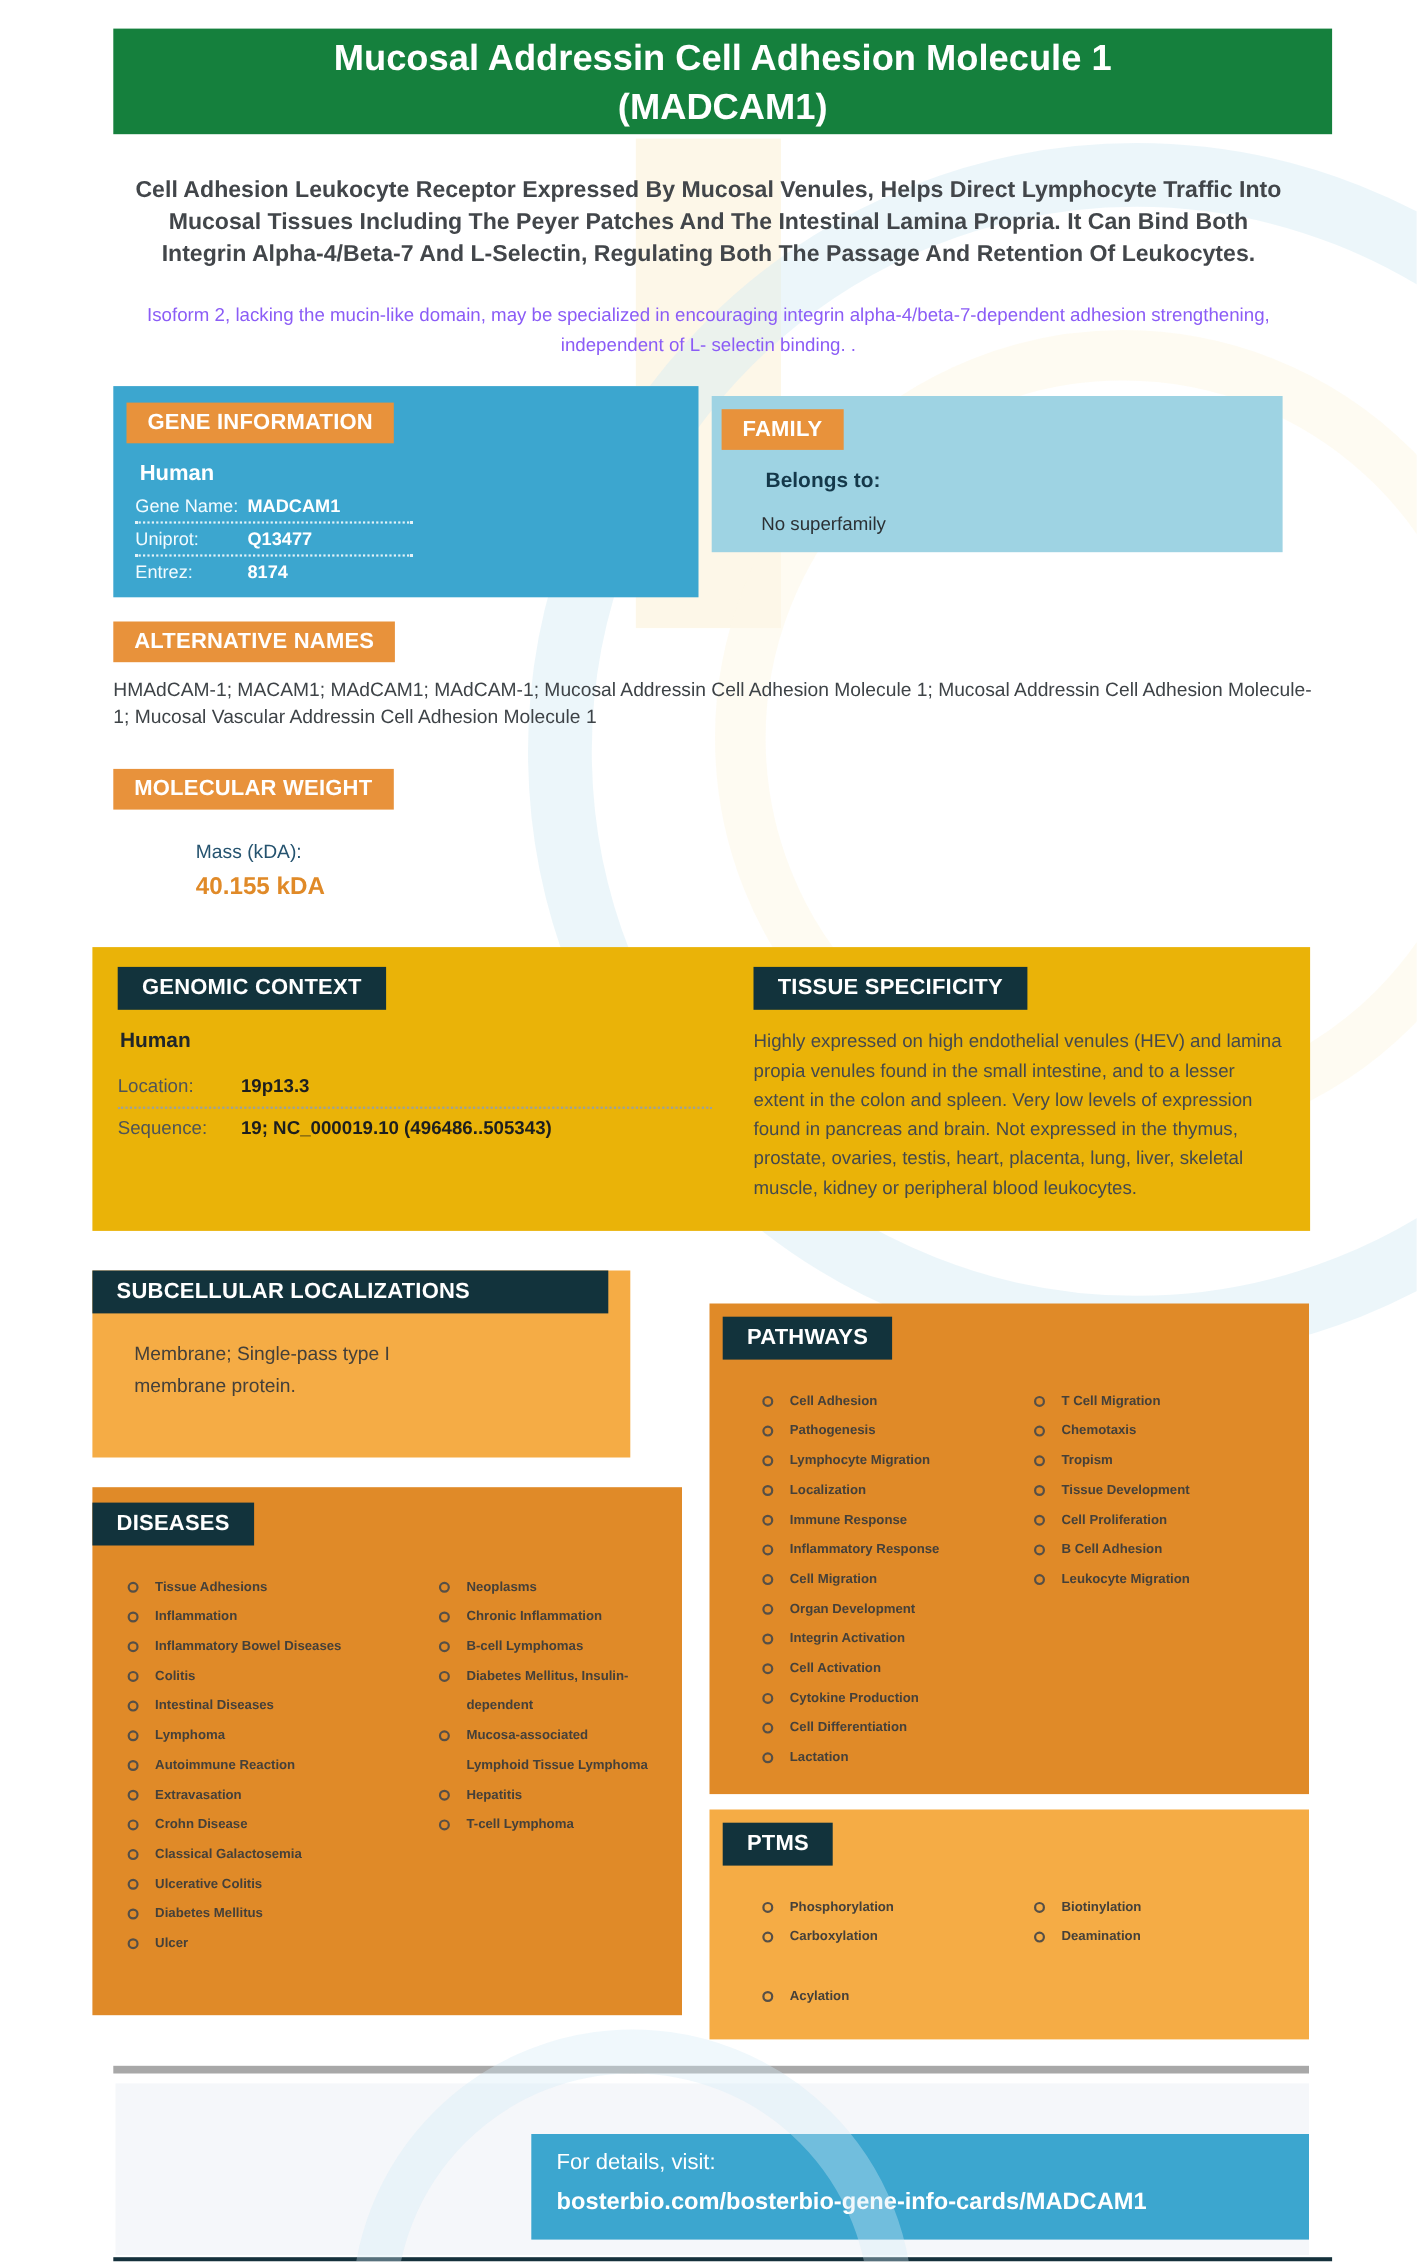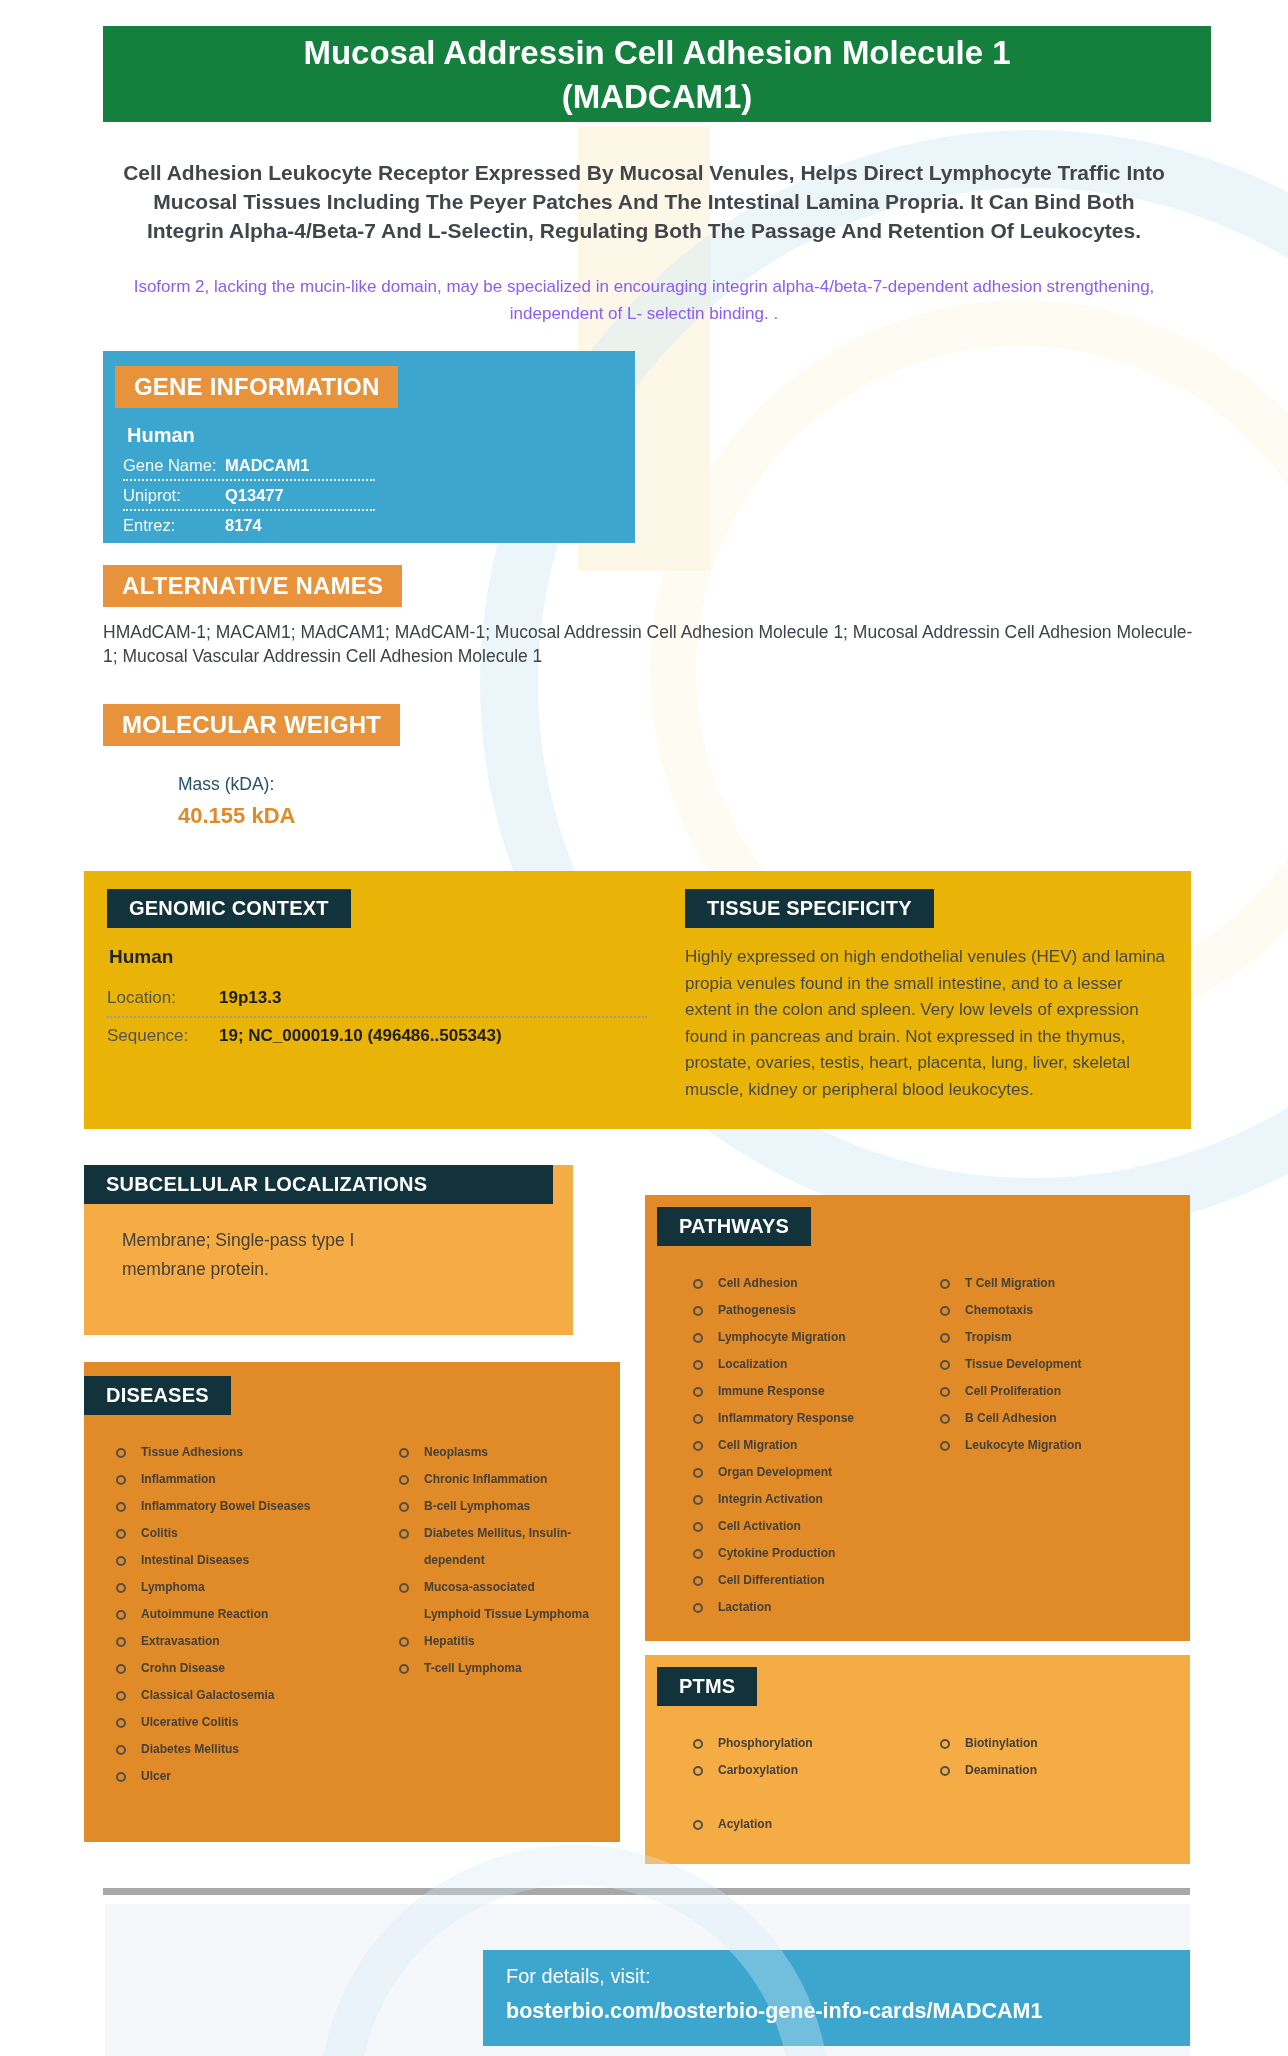--- a/index.html
+++ b/index.html
@@ -17,21 +17,21 @@
   .content{position:relative;z-index:1;}
   
   .banner{margin:26px 77px 0 103px;height:96px;background:#15803d;color:#ffffff;
           text-align:center;font-weight:700;font-size:33px;line-height:44px;padding-top:5px;box-sizing:border-box;}
   
   .summary{margin:36px auto 0;width:1060px;text-align:center;font-weight:700;
            font-size:21px;line-height:29px;color:#42464a;}
   .note{margin:28px auto 0;width:1030px;text-align:center;font-size:17px;line-height:27px;color:#8b5cf6;}
   
   .orange-label{display:inline-block;background:#e8923b;color:#fff;font-weight:700;
-                font-size:24px;padding:7px 19px;letter-spacing:0.2px;}
+                font-size:20px;padding:7px 19px;letter-spacing:0.2px;}
   
   .dark-header{display:inline-block;background:#12333c;color:#fff;font-weight:700;
                font-size:20px;padding:8px 22px;letter-spacing:0.2px;}
   
   .info-row{margin:24px 77px 0 103px;display:flex;gap:12px;align-items:flex-start;}
   .gene-box{width:532px;height:192px;background:#3ca6cf;box-sizing:border-box;padding:15px 0 0 12px;}
   .gene-species{color:#fff;font-weight:700;font-size:20px;margin:16px 0 4px 12px;}
   .gene-table{margin-left:8px;width:252px;}
   .gene-trow{display:flex;padding:5px 0 4px 0;font-size:16.5px;color:#f2fbff;}
   .gene-trow.dotted{border-bottom:2px dotted rgba(255,255,255,0.85);}
@@ -126,20 +126,25 @@
           <div class="gene-trow dotted">
             <span class="k">Uniprot:</span>
             <span class="v">Q13477</span>
           </div>
           <div class="gene-trow">
             <span class="k">Entrez:</span>
             <span class="v">8174</span>
           </div>
         </div>
       </div>
+      <div class="family-box">
+        <span class="orange-label">FAMILY</span>
+        <div class="belongs">Belongs to:</div>
+        <div class="family-value">No superfamily</div>
+      </div>
     </div>
 
     <div class="altnames">
       <span class="orange-label">ALTERNATIVE NAMES</span>
       <div class="altnames-text">HMAdCAM-1; MACAM1; MAdCAM1; MAdCAM-1; Mucosal Addressin Cell Adhesion Molecule 1; Mucosal Addressin Cell Adhesion Molecule-1; Mucosal Vascular Addressin Cell Adhesion Molecule 1</div>
     </div>
 
     <div class="molweight">
       <span class="orange-label">MOLECULAR WEIGHT</span>
       <div class="mass-label">Mass (kDA):</div>

